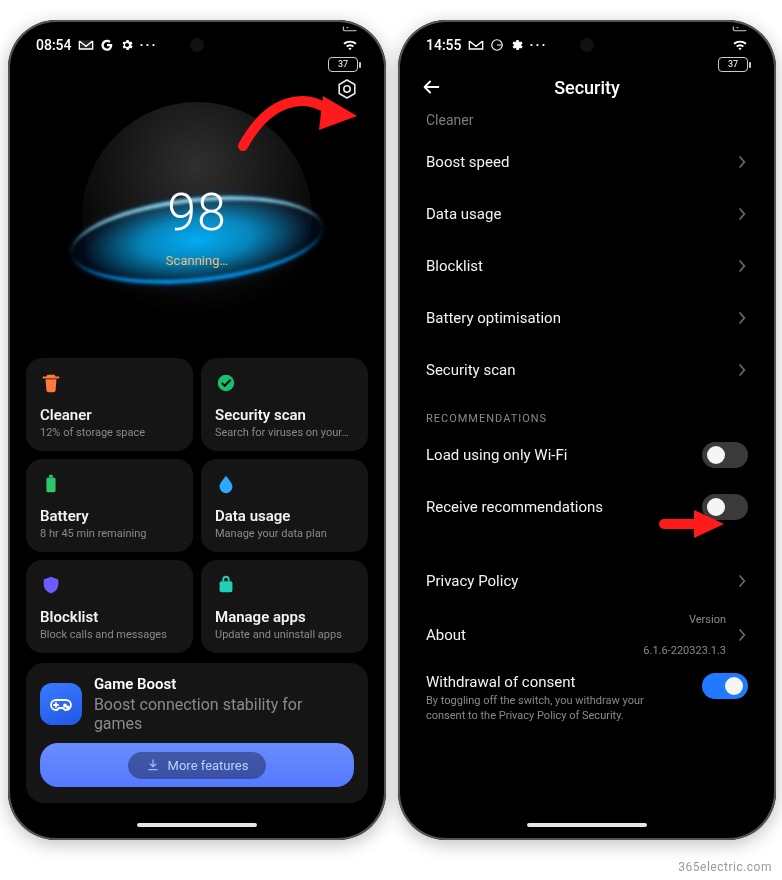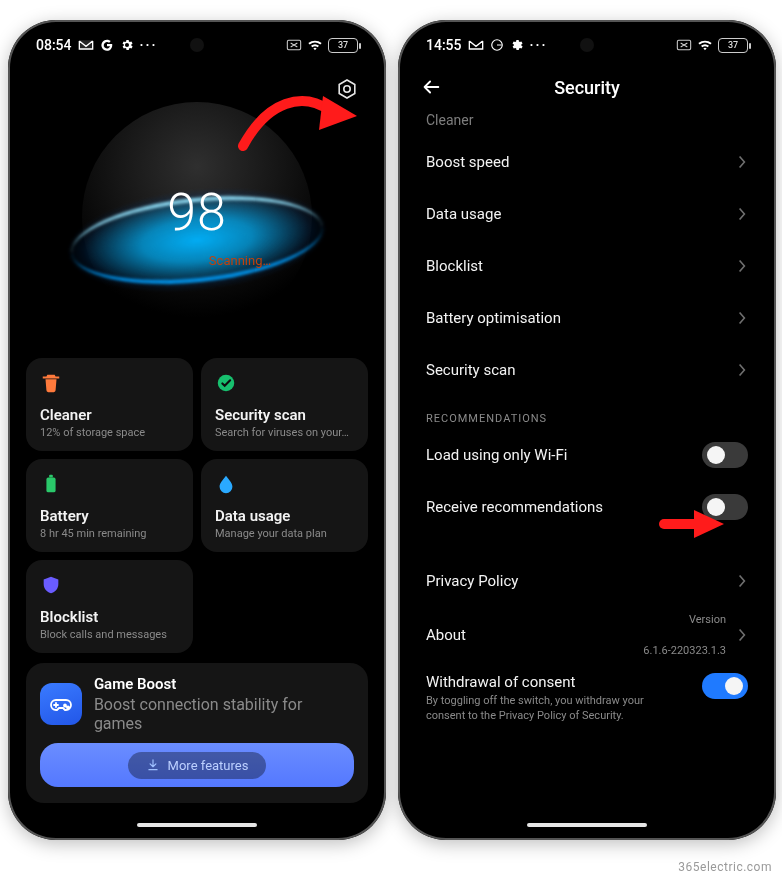--- a/index.html
+++ b/index.html
@@ -26,21 +26,21 @@
 
   .screen {
     position:absolute; inset:6px; border-radius:42px; background:#000; overflow:hidden;
     color:#fff;
   }
 
   .statusbar {
     display:flex; align-items:center; height:38px; padding:0 22px; font-size:14px; font-weight:500;
   }
   .statusbar .sb-left { display:flex; align-items:center; gap:6px; }
-  .statusbar .sb-right { display:flex; align-items:flex-start; gap:5px; margin-left:auto; }
+  .statusbar .sb-right { display:flex; align-items:flex-end; gap:5px; margin-left:auto;flex-direction:column; }
   .sb-icon { display:inline-flex; }
 
   .battery {
     position:relative; display:inline-flex; align-items:center; justify-content:center;
     width:30px; height:15px; border:1.4px solid #ccc; border-radius:4px; font-size:9px; color:#ddd;
   }
   .battery::after { content:""; position:absolute; right:-4px; top:4px; width:2px; height:6px; background:#ccc; border-radius:1px; }
 
   
   .header-row { display:flex; justify-content:flex-end; padding:8px 16px 0; }
@@ -64,21 +64,21 @@
     border-top:4px solid rgba(150,230,255,.9);
     border-bottom:4px solid rgba(0,160,255,.9);
     filter: blur(1.5px);
   }
   .orb-score {
     position:absolute; left:50%; top:44%; transform:translate(-50%,-50%);
     font-size:52px; font-weight:300; color:#fff; letter-spacing:1px;
   }
   .orb-status {
     position:absolute; left:50%; top:63%; transform:translate(-50%,-50%);
-    font-size:13px; color:#c2410c; font-weight:400;margin-left:43px;
+    font-size:13px; color:#fdba74; font-weight:400;
   }
 
   .tile-grid { display:grid; grid-template-columns:1fr 1fr; gap:8px; padding:0 12px; margin-top:6px; }
   .tile { background:#151515; border-radius:16px; padding:14px 14px 12px; }
   .tile-icon { width:22px; height:22px; margin-bottom:12px; }
   .tile-title { font-size:15px; font-weight:600; color:#f3f3f3; }
   .tile-sub { font-size:11px; color:#8a8a8a; margin-top:2px; white-space:nowrap; overflow:hidden; text-overflow:ellipsis; }
 
   .promo {
     margin:10px 12px 0; background:#151515; border-radius:18px; padding:12px 14px 16px;
@@ -241,20 +241,28 @@
             <div class="tile-title">Data usage</div>
             <div class="tile-sub">Manage your data plan</div>
           </div>
           <div class="tile">
             <div class="tile-icon c-purple"><svg width="22" height="22" viewBox="0 0 24 24" fill="currentColor">
                 <path d="M12 3l8 3v5c0 5-3.4 9-8 10-4.6-1-8-5-8-10V6z"></path>
               </svg></div>
             <div class="tile-title">Blocklist</div>
             <div class="tile-sub">Block calls and messages</div>
           </div>
+          <div class="tile">
+            <div class="tile-icon c-teal"><svg width="22" height="22" viewBox="0 0 24 24" fill="currentColor">
+                <rect x="5" y="8" width="14" height="12" rx="2"></rect>
+                <path d="M9 8V6a3 3 0 016 0v2" fill="none" stroke="currentColor" stroke-width="2"></path>
+              </svg></div>
+            <div class="tile-title">Manage apps</div>
+            <div class="tile-sub">Update and uninstall apps</div>
+          </div>
         </div>
 
     <div class="promo">
       <div class="promo-row">
         <div class="promo-icon">
           <svg width="24" height="24" viewBox="0 0 24 24" fill="#fff">
                 <path d="M7 8h10a5 5 0 015 5v0a5 5 0 01-5 5h-1l-2-2h-4l-2 2H7a5 5 0 01-5-5v0a5 5 0 015-5zm0 3v4m-2-2h4m7-.5a1 1 0 110 2 1 1 0 010-2zm3 2a1 1 0 110 2 1 1 0 010-2z" fill="none" stroke="#fff" stroke-width="1.8" stroke-linecap="round"></path>
               </svg>
         </div>
         <div>

